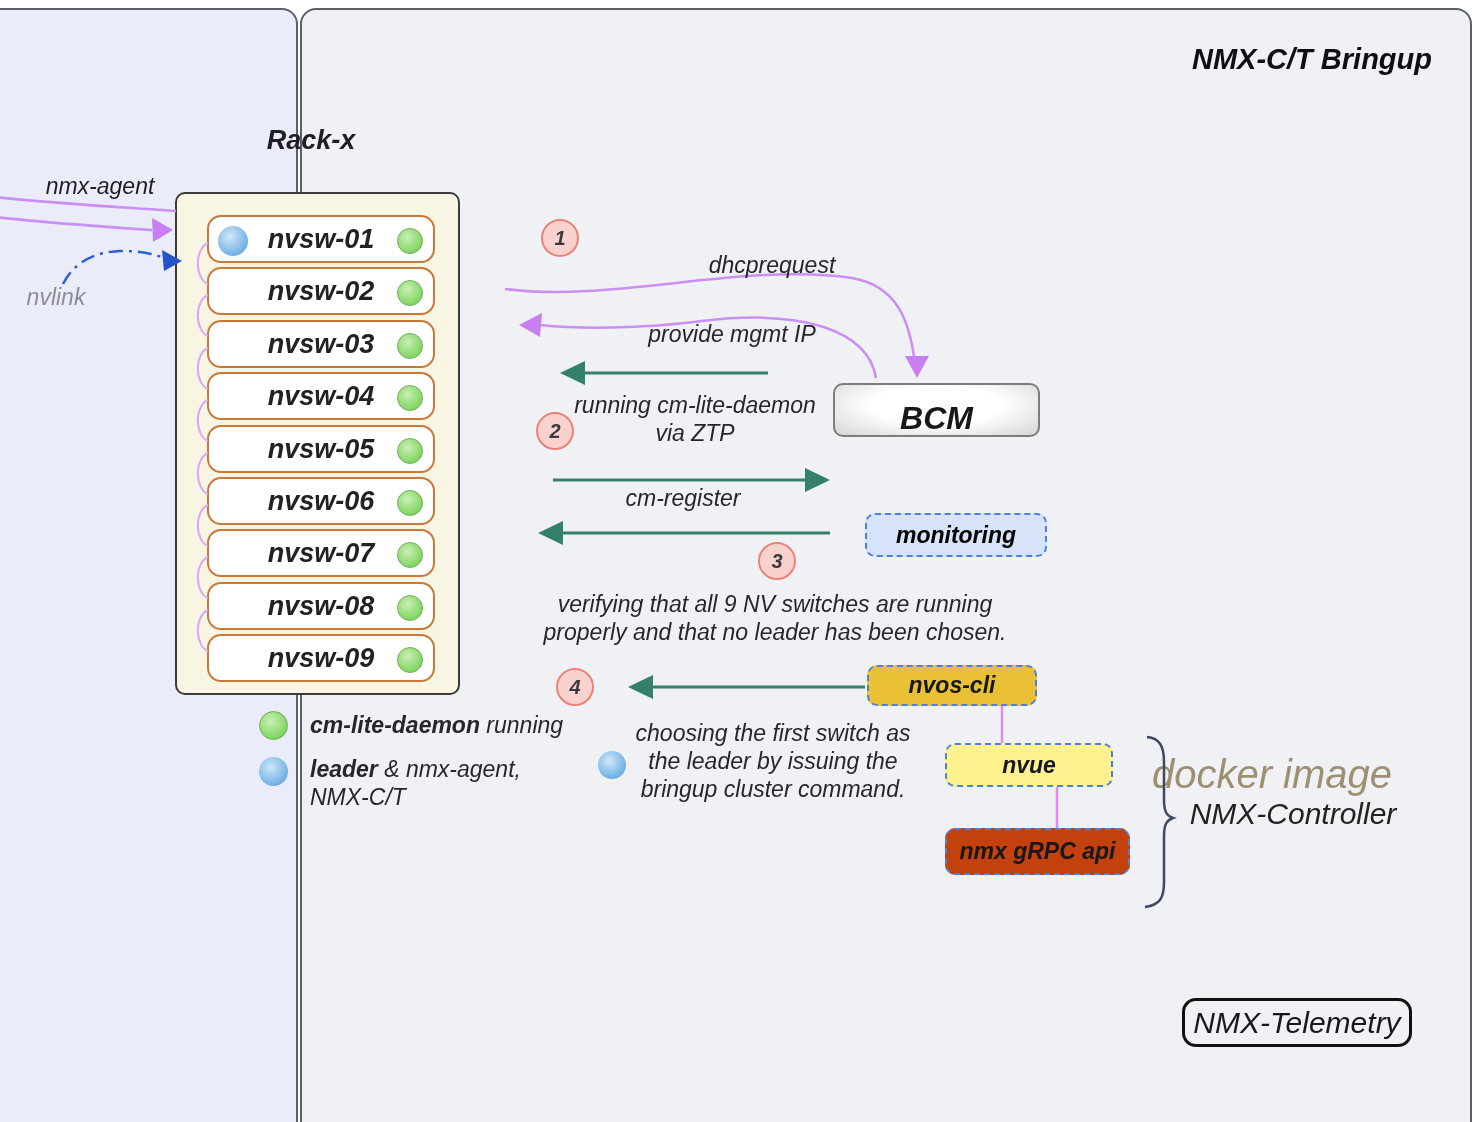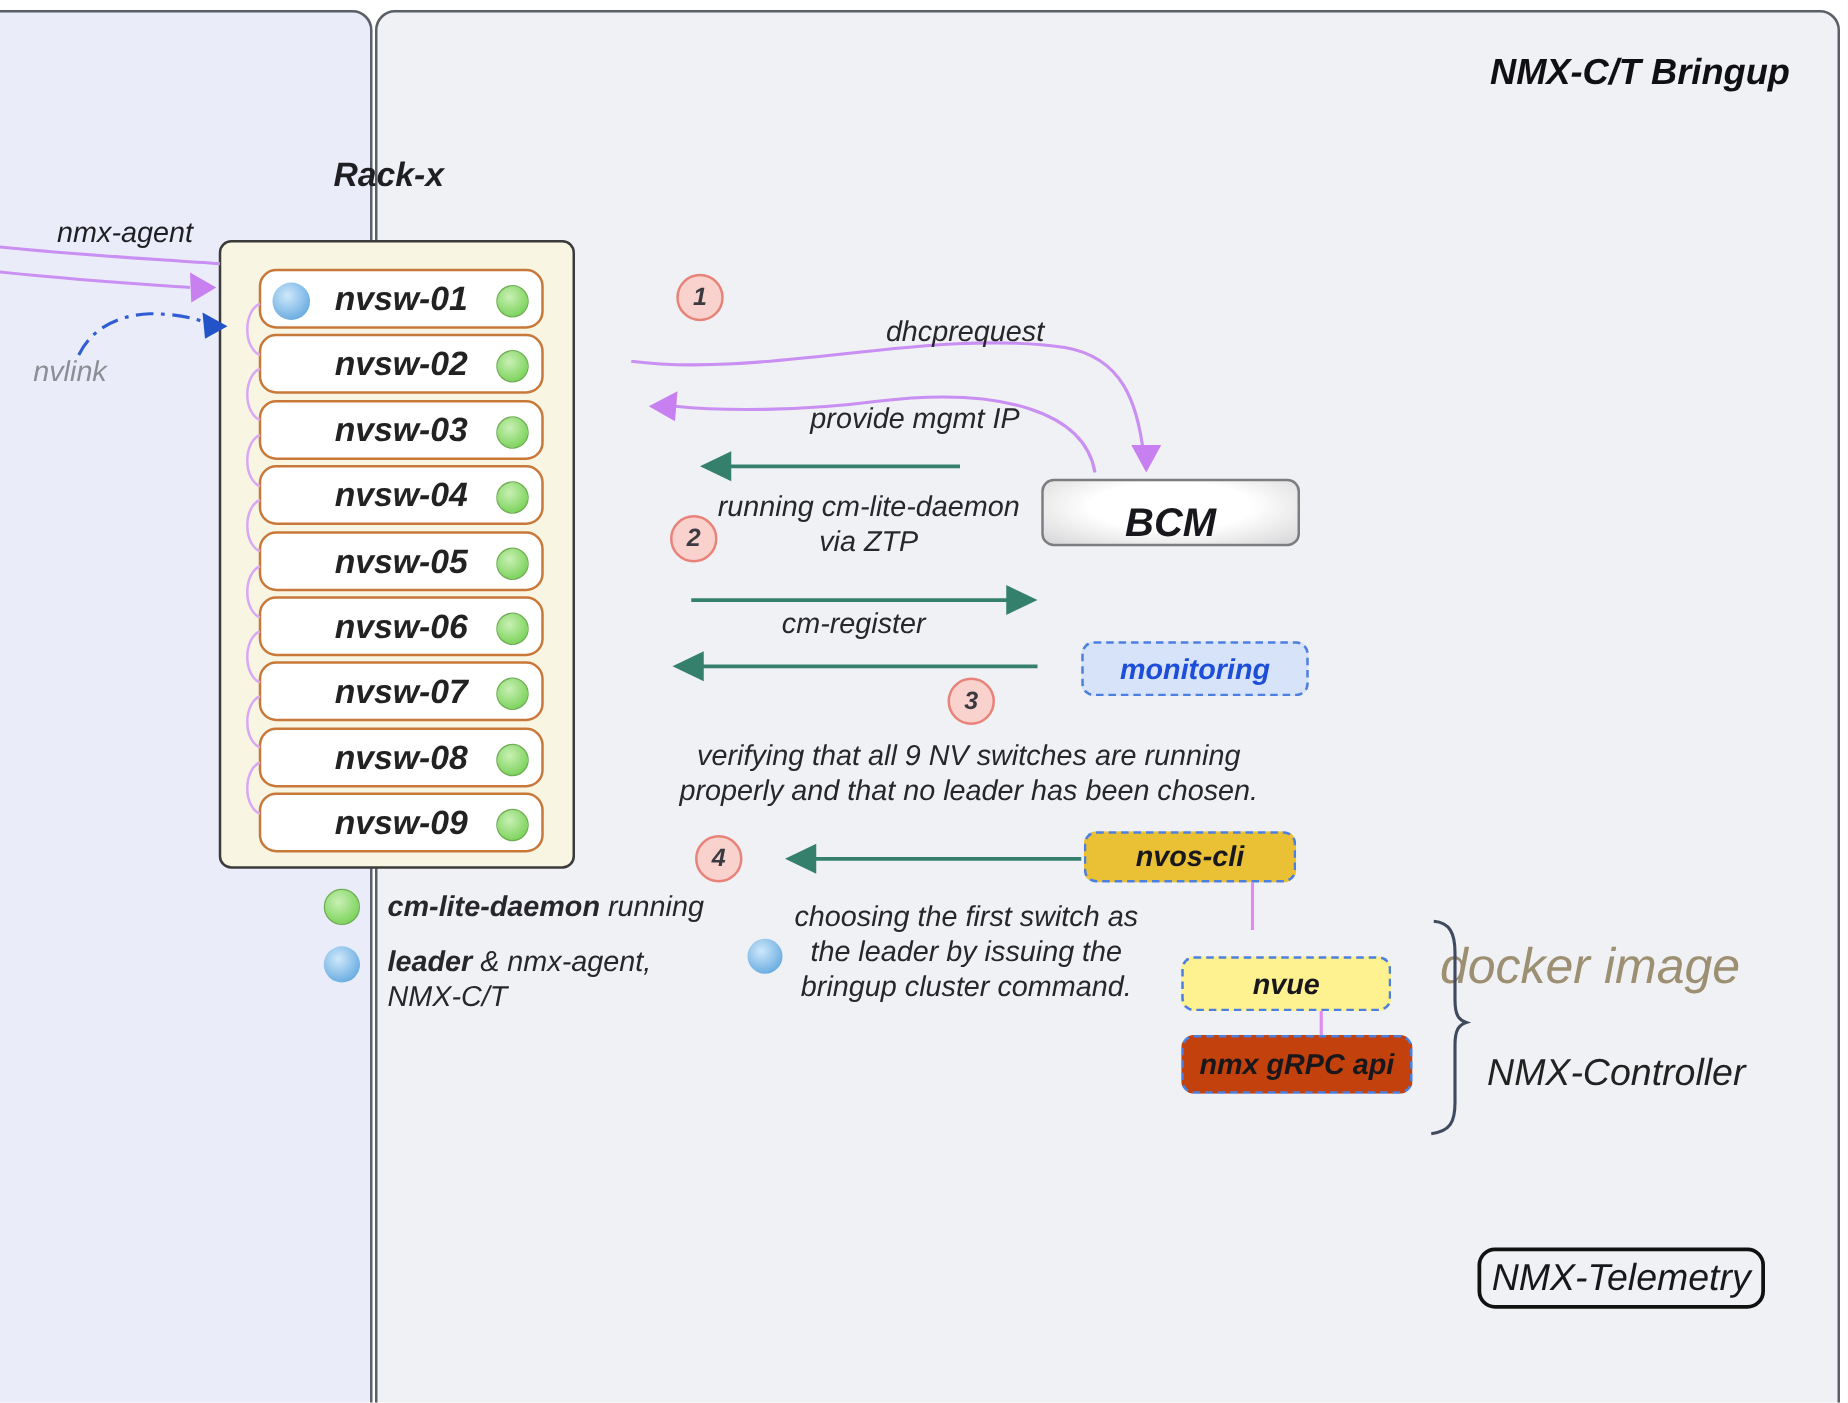--- a/index.html
+++ b/index.html
@@ -32,34 +32,34 @@
     text-align:center;line-height:34px;font-size:20px;font-weight:bold;color:#3a3a40;z-index:7;}
 
   svg#wires{position:absolute;left:0;top:0;z-index:5;pointer-events:none;}
 
   .node{position:absolute;box-sizing:border-box;z-index:6;text-align:center;
     font-weight:bold;color:#17171c;}
   #bcm{left:833px;top:383px;width:207px;height:54px;border:2px solid #7d7d80;border-radius:10px;
     background:radial-gradient(ellipse at 50% 40%, #ffffff 45%, #d5d5d7 100%);
     font-size:32px;line-height:66px;}
   #monitoring{left:865px;top:513px;width:182px;height:44px;background:#d7e3f9;
-    border:2px dashed #4d7fe0;border-radius:10px;font-size:23px;line-height:40px;color:#1d4ed8;}
+    border:2px dashed #4d7fe0;border-radius:10px;font-size:23px;line-height:40px;color:#000000;}
   #nvos-cli{left:867px;top:665px;width:170px;height:41px;background:#eac135;
     border:2px dashed #4d7fe0;border-radius:10px;font-size:23px;line-height:37px;}
   #nvue{left:945px;top:743px;width:168px;height:44px;background:#fdf28f;
-    border:2px dashed #4d7fe0;border-radius:10px;font-size:23px;line-height:40px;margin-top:22px;}
+    border:2px dashed #4d7fe0;border-radius:10px;font-size:23px;line-height:40px;}
   #nmx-grpc{left:945px;top:828px;width:185px;height:47px;background:#c2410c;
     border:2px dashed #4d7fe0;border-radius:10px;font-size:23px;line-height:43px;}
   #nmx-telemetry{left:1182px;top:998px;width:230px;height:49px;background:transparent;
     border:3px solid #111;border-radius:14px;font-size:30px;line-height:43px;font-weight:normal;}
 
   .flow-text{position:absolute;transform:translate(-50%,-50%);text-align:center;
     font-size:23px;color:#26262b;z-index:7;line-height:28px;}
   #docker-image{font-size:40px;color:#9c8f72;}
-  #nmx-controller{font-size:30px;color:#222;margin-top:45px;}
+  #nmx-controller{font-size:30px;color:#222;}
   #components{position:absolute;left:1230px;top:842px;font-size:23px;line-height:27.5px;color:#26262b;}
   .legend-line{position:absolute;font-size:23px;color:#26262b;white-space:nowrap;}
   .legend-line b{font-weight:bold;}
 </style>
 </head>
 <body>
 
 <div id="canvas">
 
   <div id="rack-zone" class="panel"></div>

